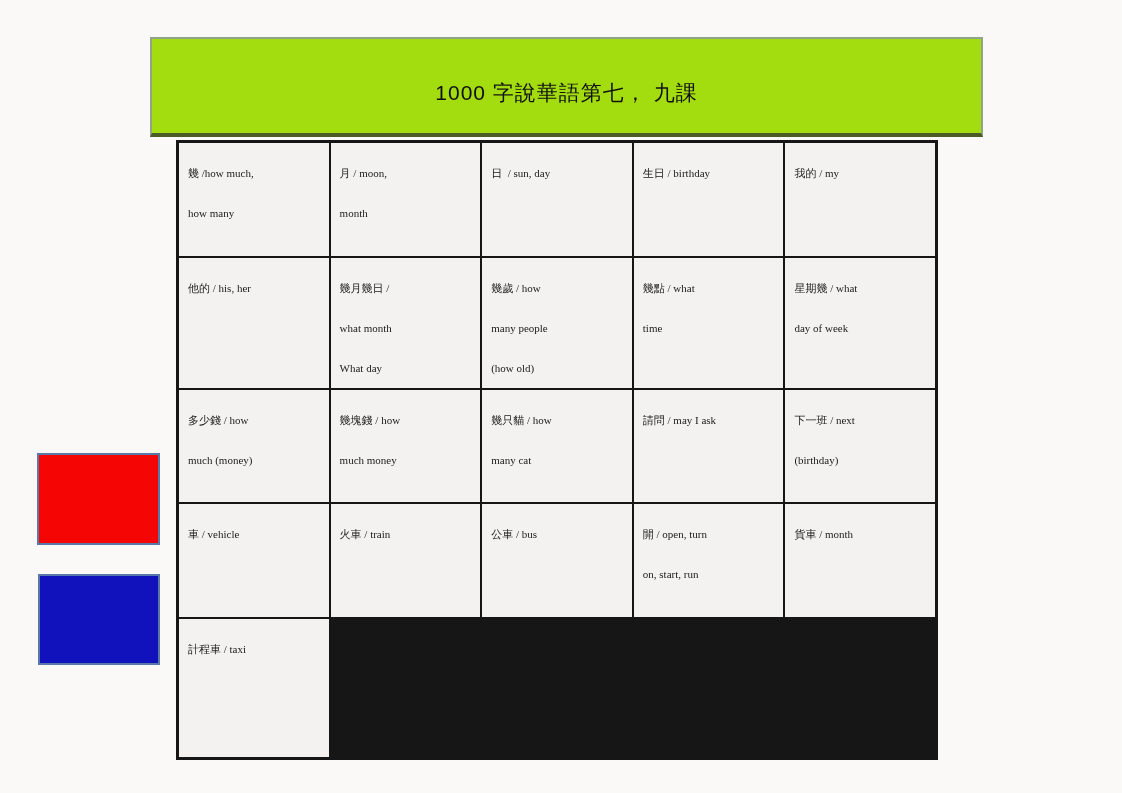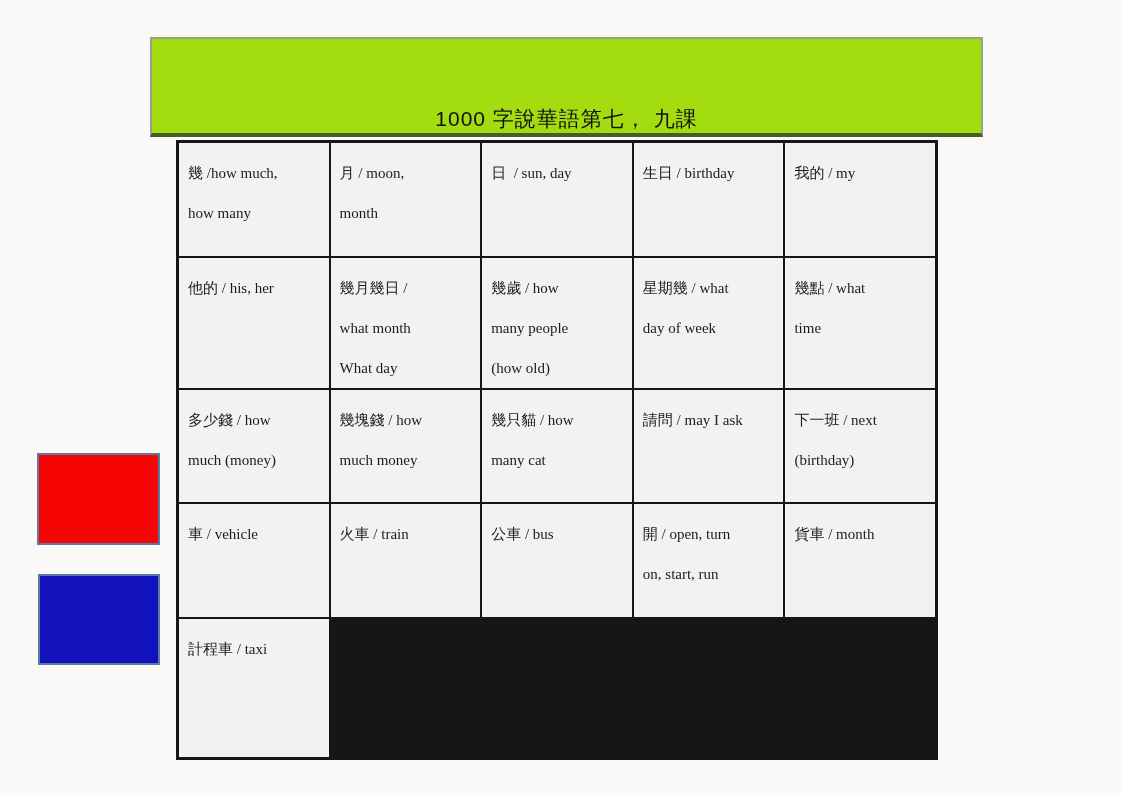--- a/index.html
+++ b/index.html
@@ -20,21 +20,21 @@
     position: absolute;
     left: 150px;
     top: 37px;
     width: 833px;
     height: 100px;
     box-sizing: border-box;
     background: #a3dd10;
     border: 2px solid #91a489;
     border-bottom: 4px solid #4c5a26;
     display: flex;
-    align-items: flex-end;
+    align-items: center;
     justify-content: center;
   }
   .banner .title {
     font-family: "Liberation Sans", "DejaVu Sans", sans-serif;
     font-size: 21px;
     letter-spacing: 1px;
     color: #101010;
     padding-top: 14px;
   }
 
@@ -49,21 +49,21 @@
     background: #161616;
     border: 3px solid #161616;
     display: grid;
     grid-template-columns: repeat(5, 1fr);
     grid-template-rows: 113px 130px 112px 113px auto;
     gap: 2px;
   }
   .cell {
     background: #f3f2f0;
     color: #1b1b1b;
-    font-size: 15px;
+    font-size: 11px;
     line-height: 40px;
     padding: 10px 6px 4px 9px;
     white-space: pre-wrap;
     overflow: hidden;
     box-sizing: border-box;
   }
 
   
   .swatch {
     position: absolute;
@@ -90,24 +90,24 @@
       <div class="cell">日  / sun, day</div>
       <div class="cell">生日 / birthday</div>
       <div class="cell">我的 / my</div>
       <div class="cell">他的 / his, her</div>
       <div class="cell">幾月幾日 /
 what month
 What day</div>
       <div class="cell">幾歲 / how
 many people
 (how old)</div>
+      <div class="cell">幾點 / what
+time</div>
       <div class="cell">星期幾 / what
 day of week</div>
-      <div class="cell">幾點 / what
-time</div>
       <div class="cell">多少錢 / how
 much (money)</div>
       <div class="cell">幾塊錢 / how
 much money</div>
       <div class="cell">幾只貓 / how
 many cat</div>
       <div class="cell">請問 / may I ask</div>
       <div class="cell">下一班 / next
 (birthday)</div>
       <div class="cell">車 / vehicle</div>

